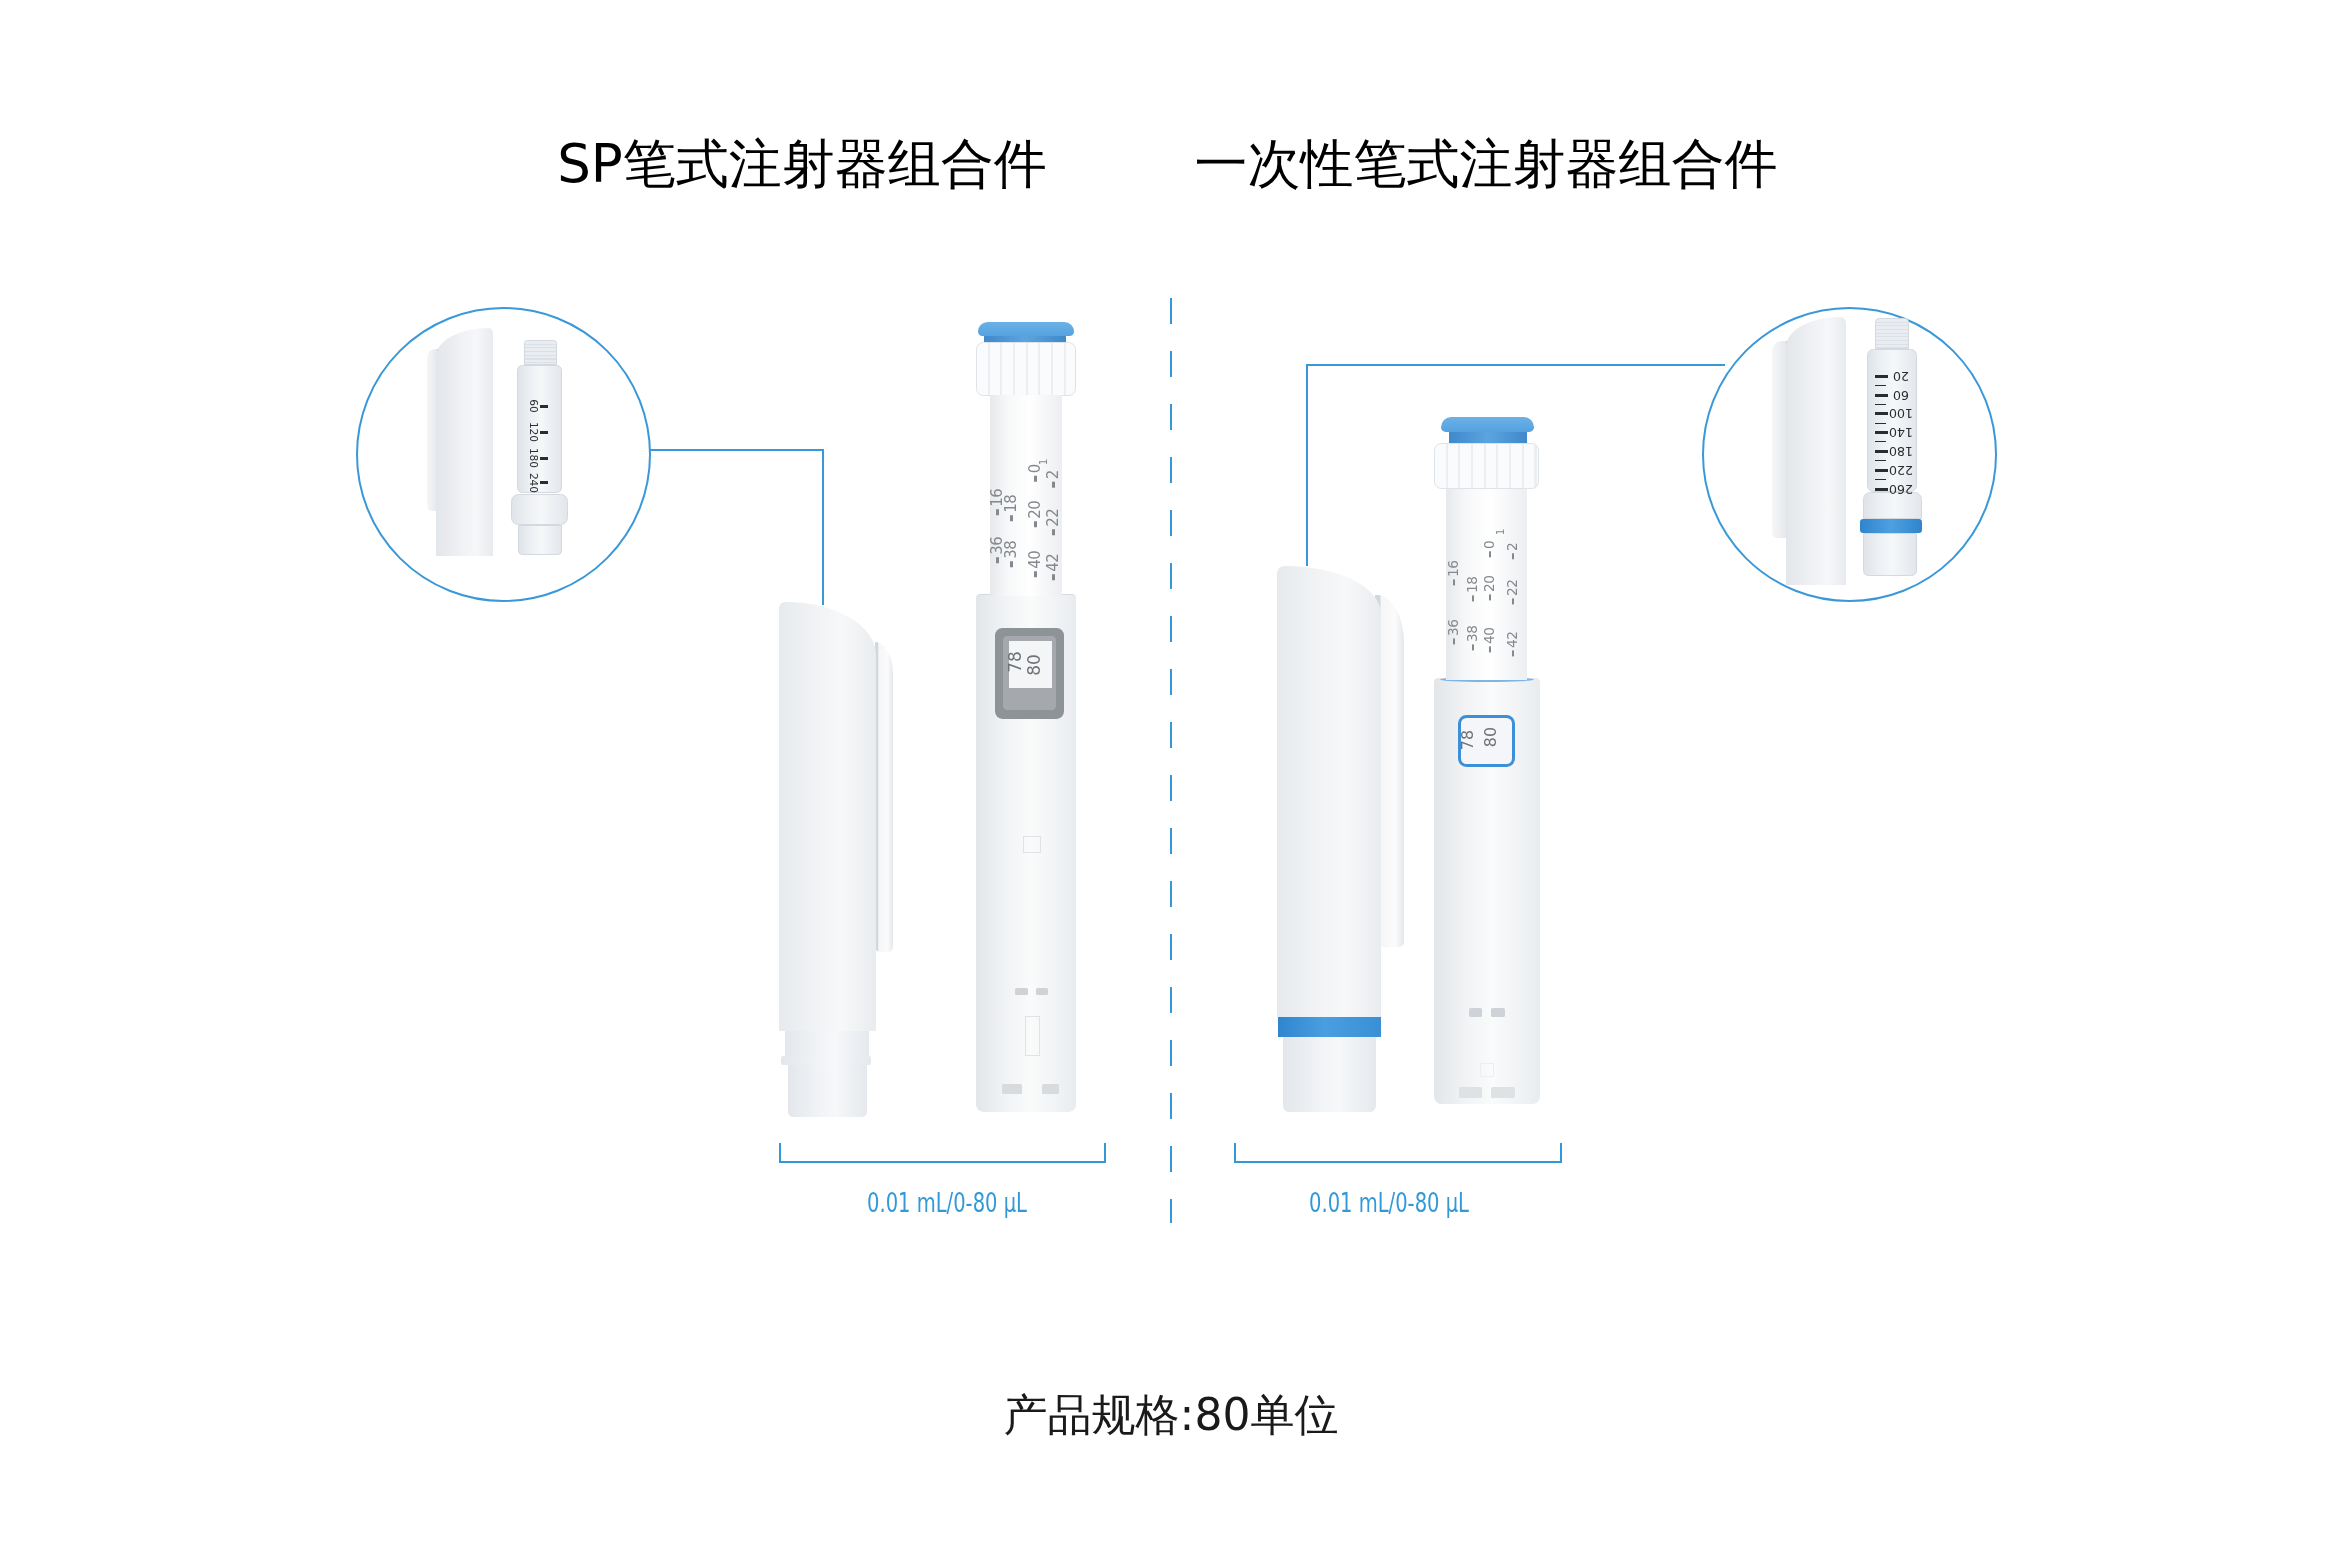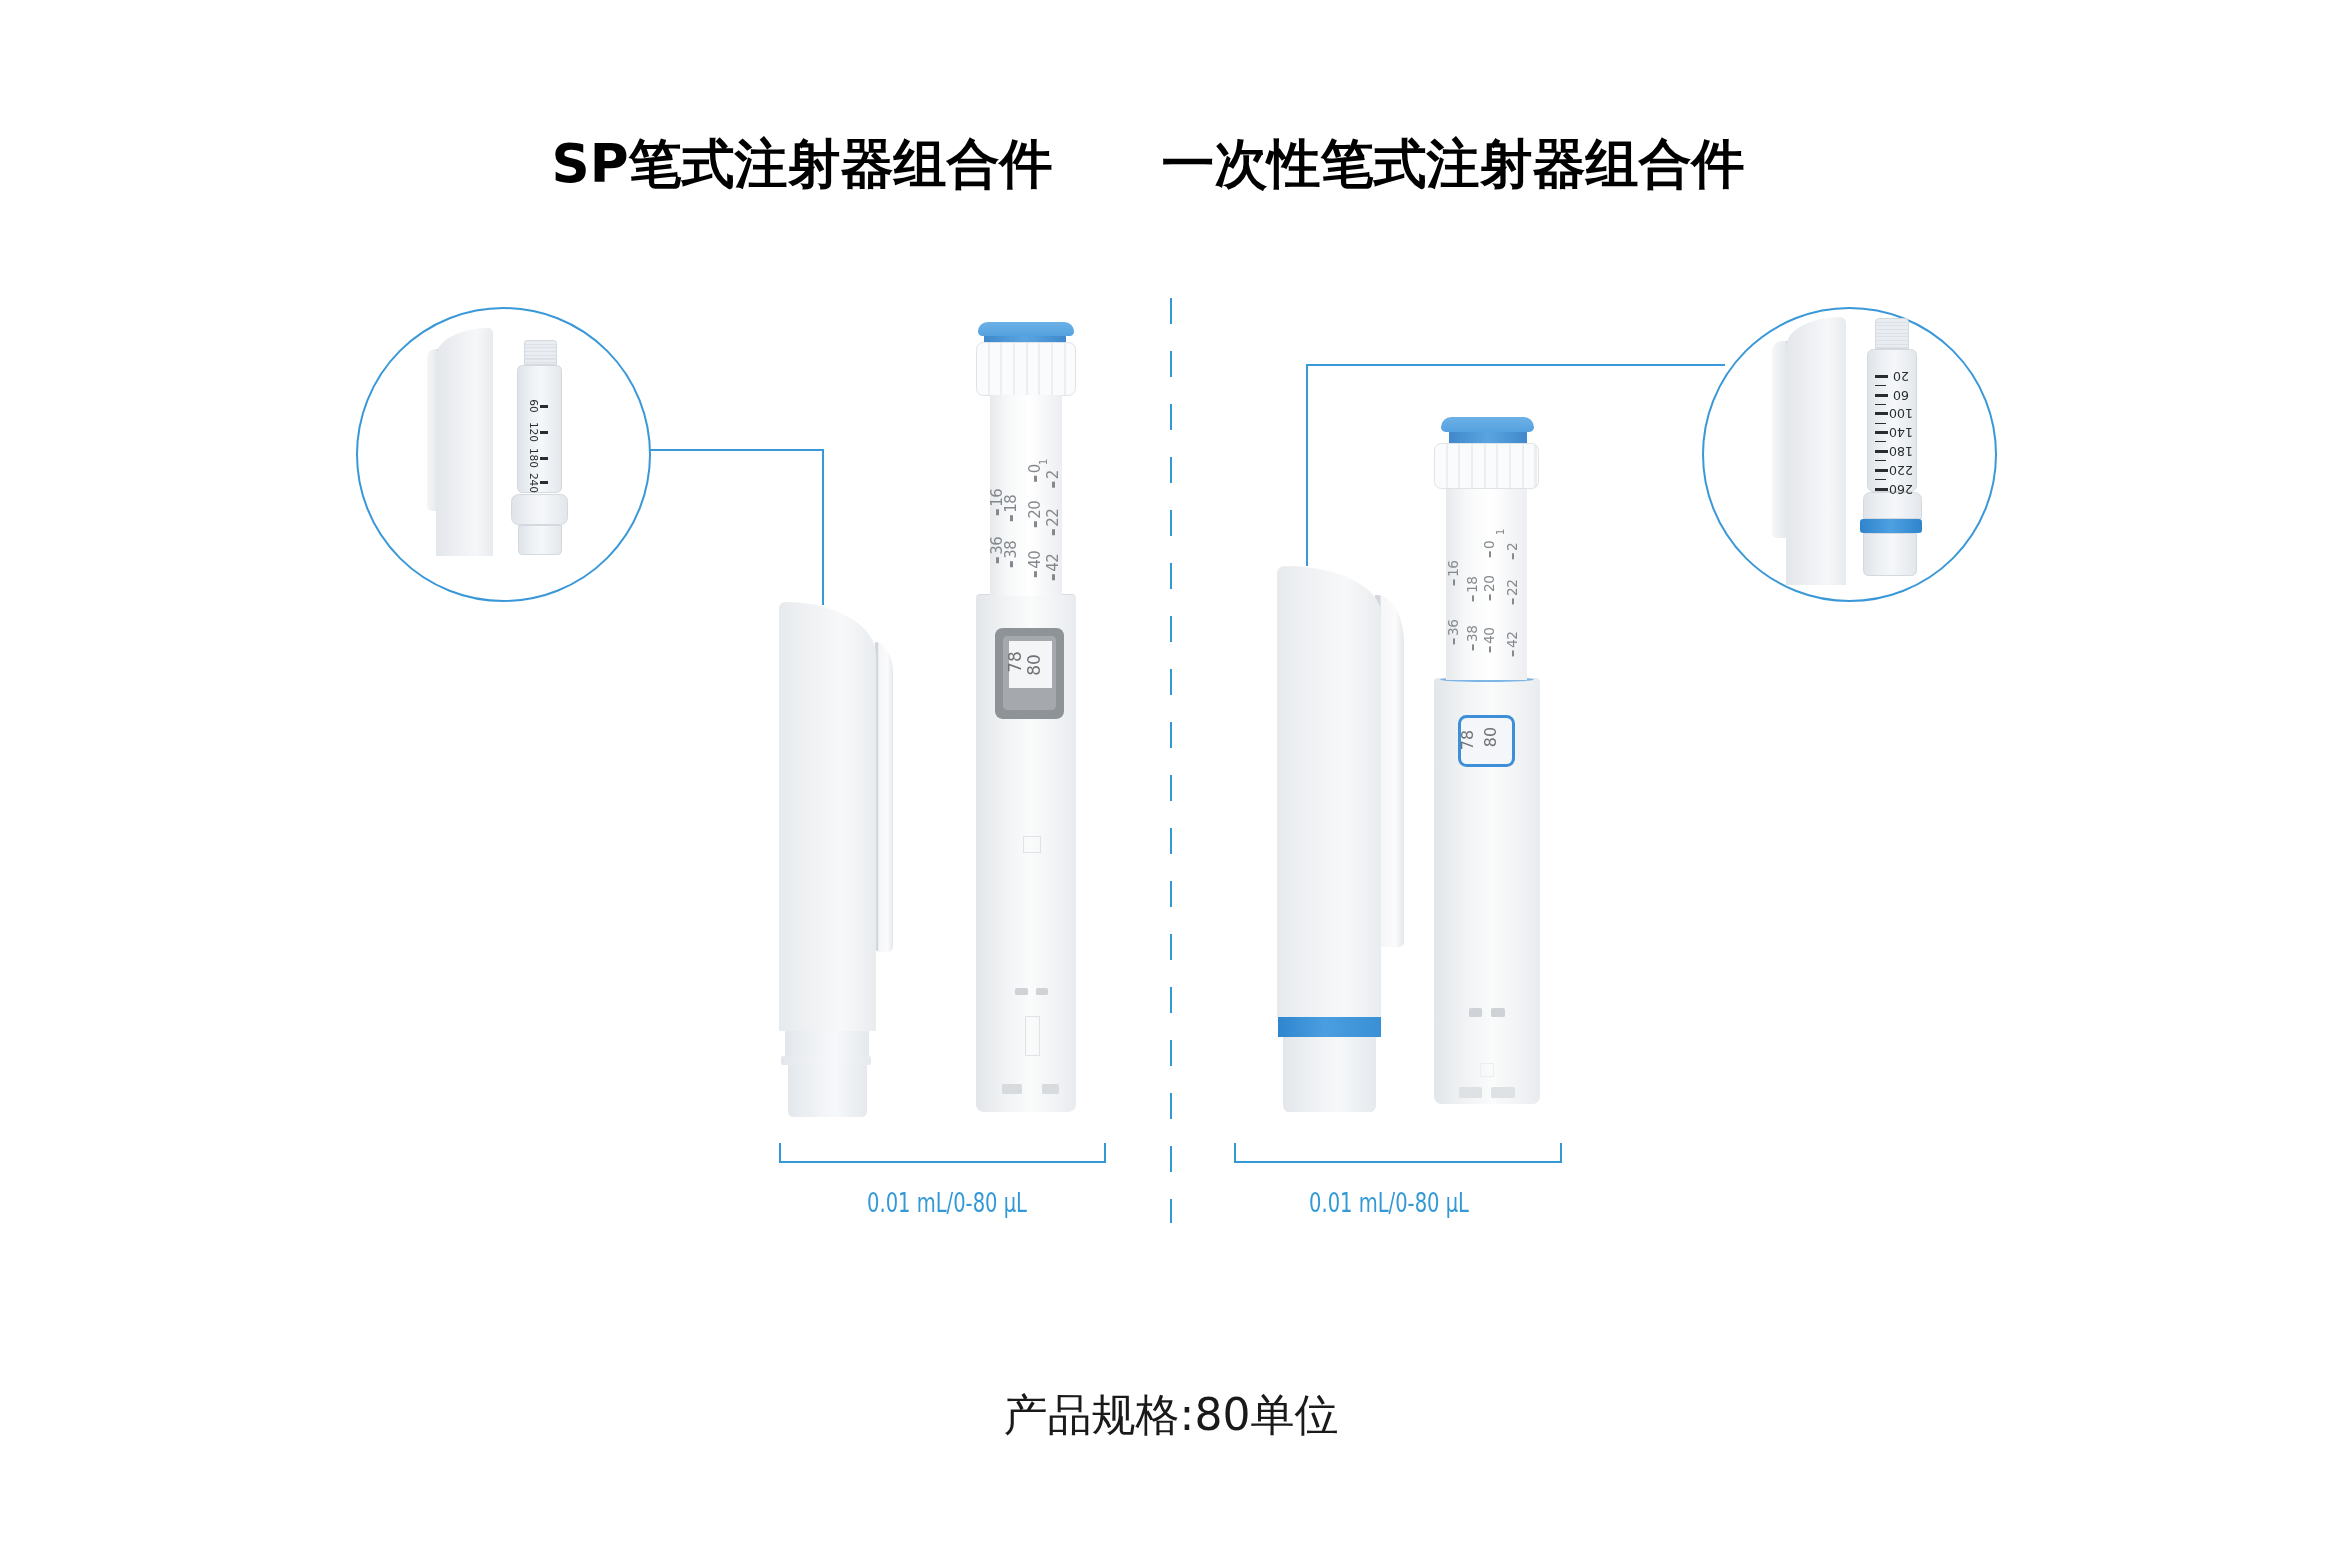--- a/index.html
+++ b/index.html
@@ -1,20 +1,20 @@
 <!DOCTYPE html>
 <html style="font-size:8.5px"><head>
 <meta charset="utf-8">
 <style>
   html, body { margin: 0; padding: 0; background: #ffffff; }
   body { width: 2342px; height: 1562px; position: relative; overflow: hidden;
          font-family: "DejaVu Sans", sans-serif; }
   .abs { position: absolute; }
   .title { position: absolute; top: 136px; font-size: 53px; line-height: 55px;
-           font-weight: bold; color: #000000; white-space: nowrap; transform: translateX(-50%); }
+           font-weight: normal; color: #000000; white-space: nowrap; transform: translateX(-50%); }
   .footer { position: absolute; top: 1388px; left: 1171px; font-size: 44px; line-height: 53px;
             color: #1a1a1a; white-space: nowrap; transform: translateX(-50%); }
   .divider { position: absolute; left: 1170px; top: 298px; width: 2.1px; height: 925px;
              background: repeating-linear-gradient(to bottom, #3399d6 0 26.4px, transparent 26.4px 53px); }
   .line { position: absolute; background: #3a98d8; }
   .bracket { position: absolute; top: 1143px; height: 19.6px; box-sizing: border-box;
              border: 2.6px solid #3399d6; border-top: none; }
   .spec { position: absolute; top: 1186px; font-size: 26.4px; line-height: 33px; color: #3399d6;
           white-space: nowrap; transform: translateX(-50%) scaleX(0.74); transform-origin: center; }
 
@@ -48,21 +48,21 @@
   .dial-lbl.tick::before { content: ""; display: inline-block; width: 6.3px; height: 2.6px; background: #85898d;
                            margin-right: 2.1px; vertical-align: middle; }
   .dial-lbl.small { font-size: 10.6px; }
   .win-lbl { position: absolute; font-size: 17px; color: #6f7377; white-space: nowrap;
              transform: translate(-50%, -50%) rotate(-90deg); }
 </style>
 </head>
 <body>
 
 <div class="title" style="left:802px;">SP笔式注射器组合件</div>
-<div class="title" style="left:1453px;">一次性笔式注射器组合件</div>
+<div class="title" style="left:1486px;">一次性笔式注射器组合件</div>
 
 <div class="divider"></div>
 
 <div>
 
   <div class="callout" style="left:356px; top:307px;">
     <div class="circle"></div>
     <div class="c-clip" style="left:71px; top:42px; width:9.5px; height:162px; border-radius:8.5px 0 0 5.3px;"></div>
     <div class="c-cap" style="left:80px; top:21px; width:57px; height:228px; border-radius:58px 5.3px 0 0 / 32px 5.3px 0 0;"></div>
     <div class="cart thread" style="left:168px; top:33px; width:33px; height:25px; border-radius:3.2px 3.2px 0 0;"></div>

